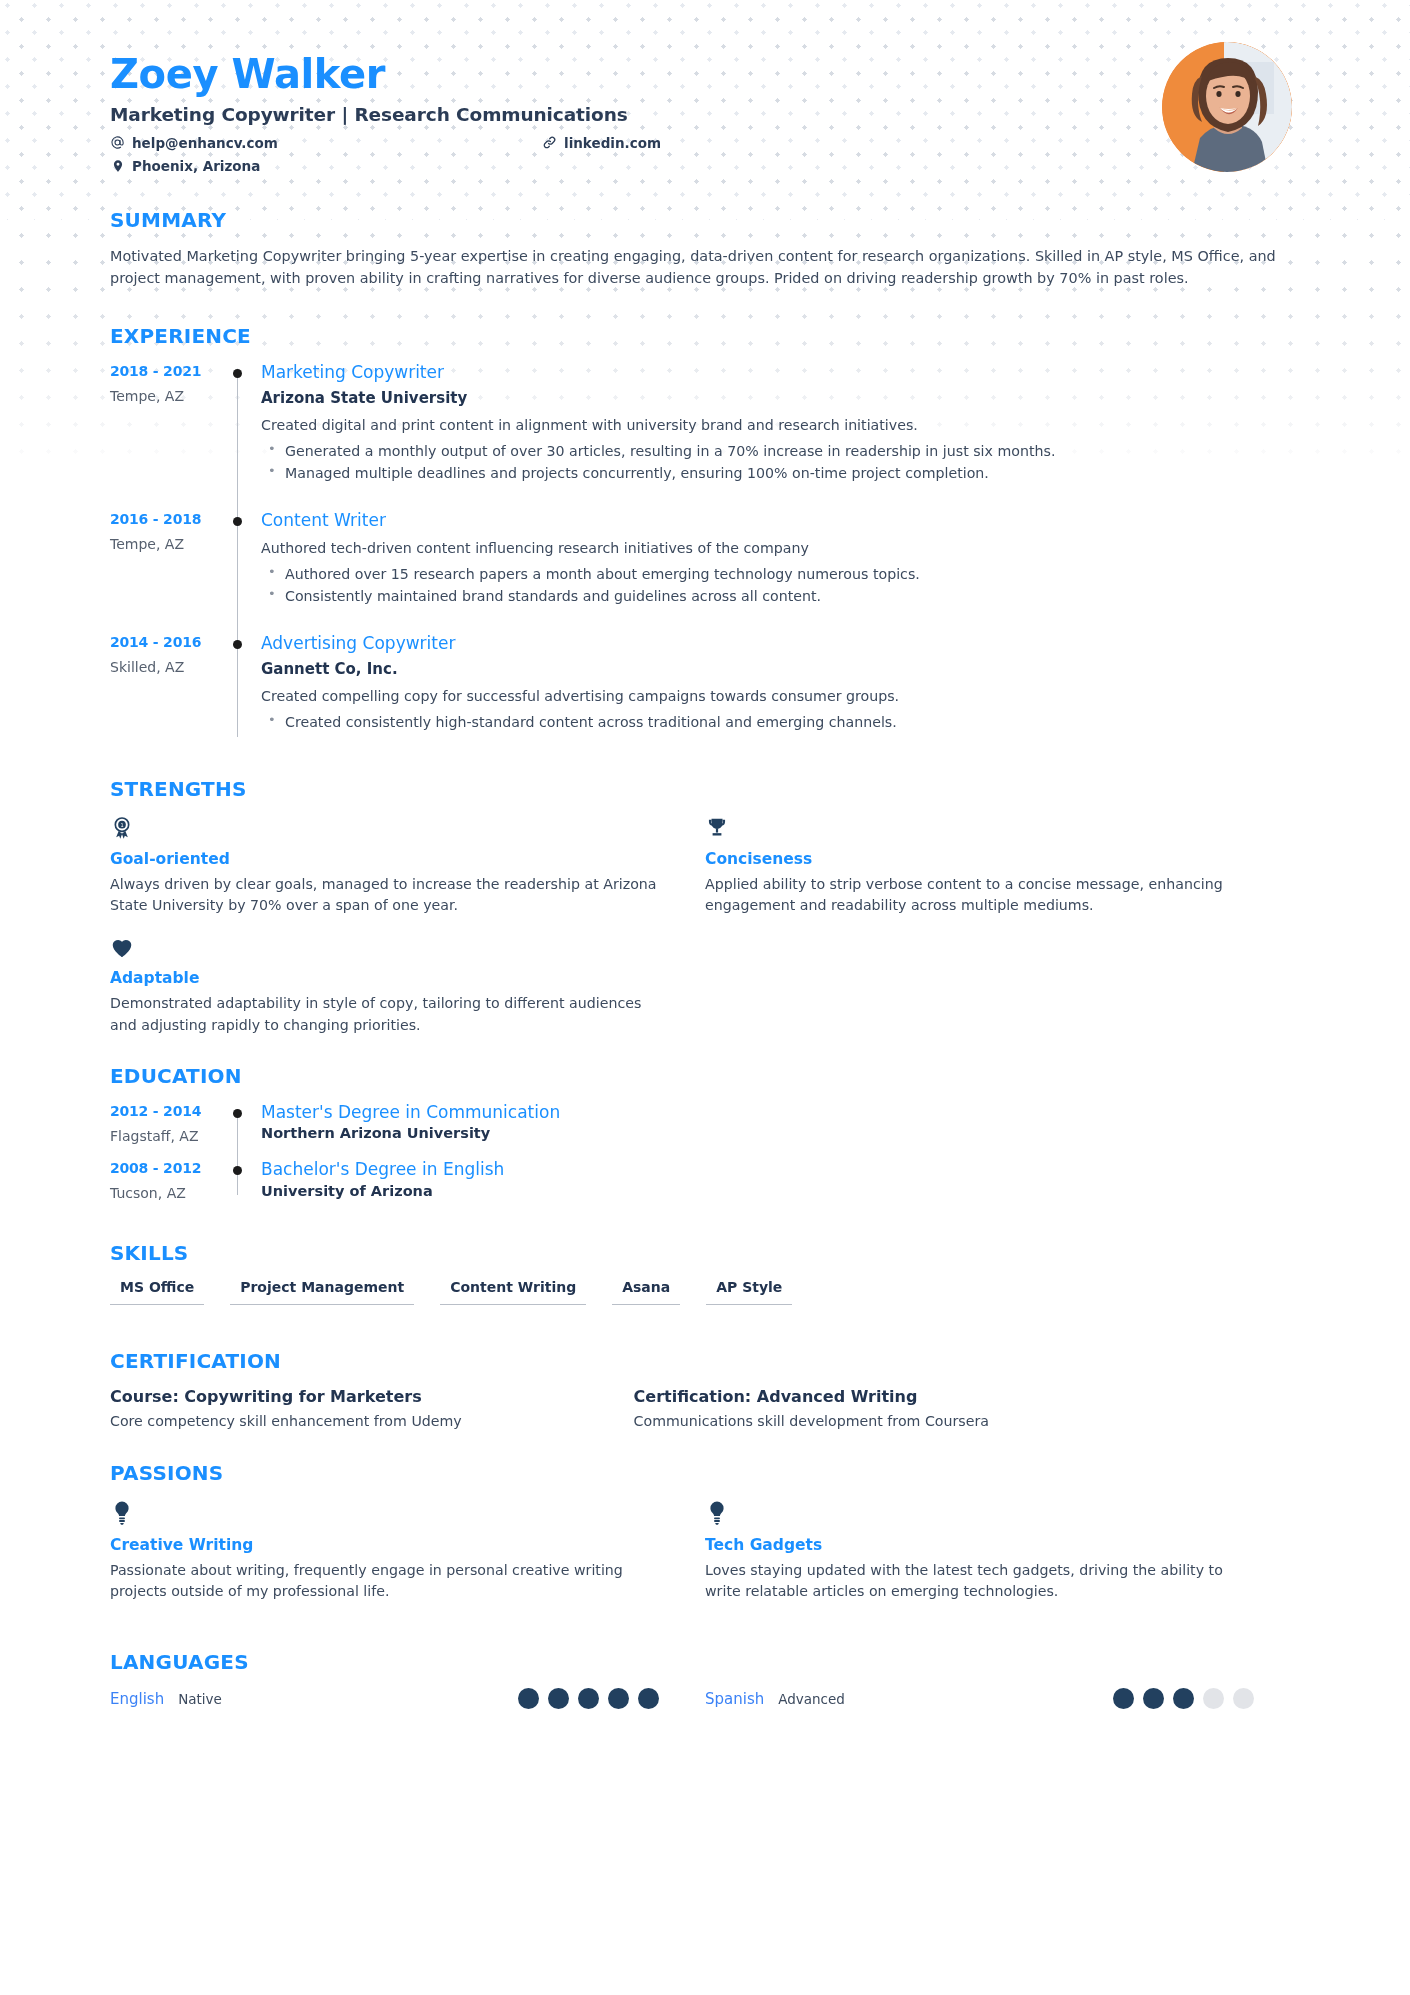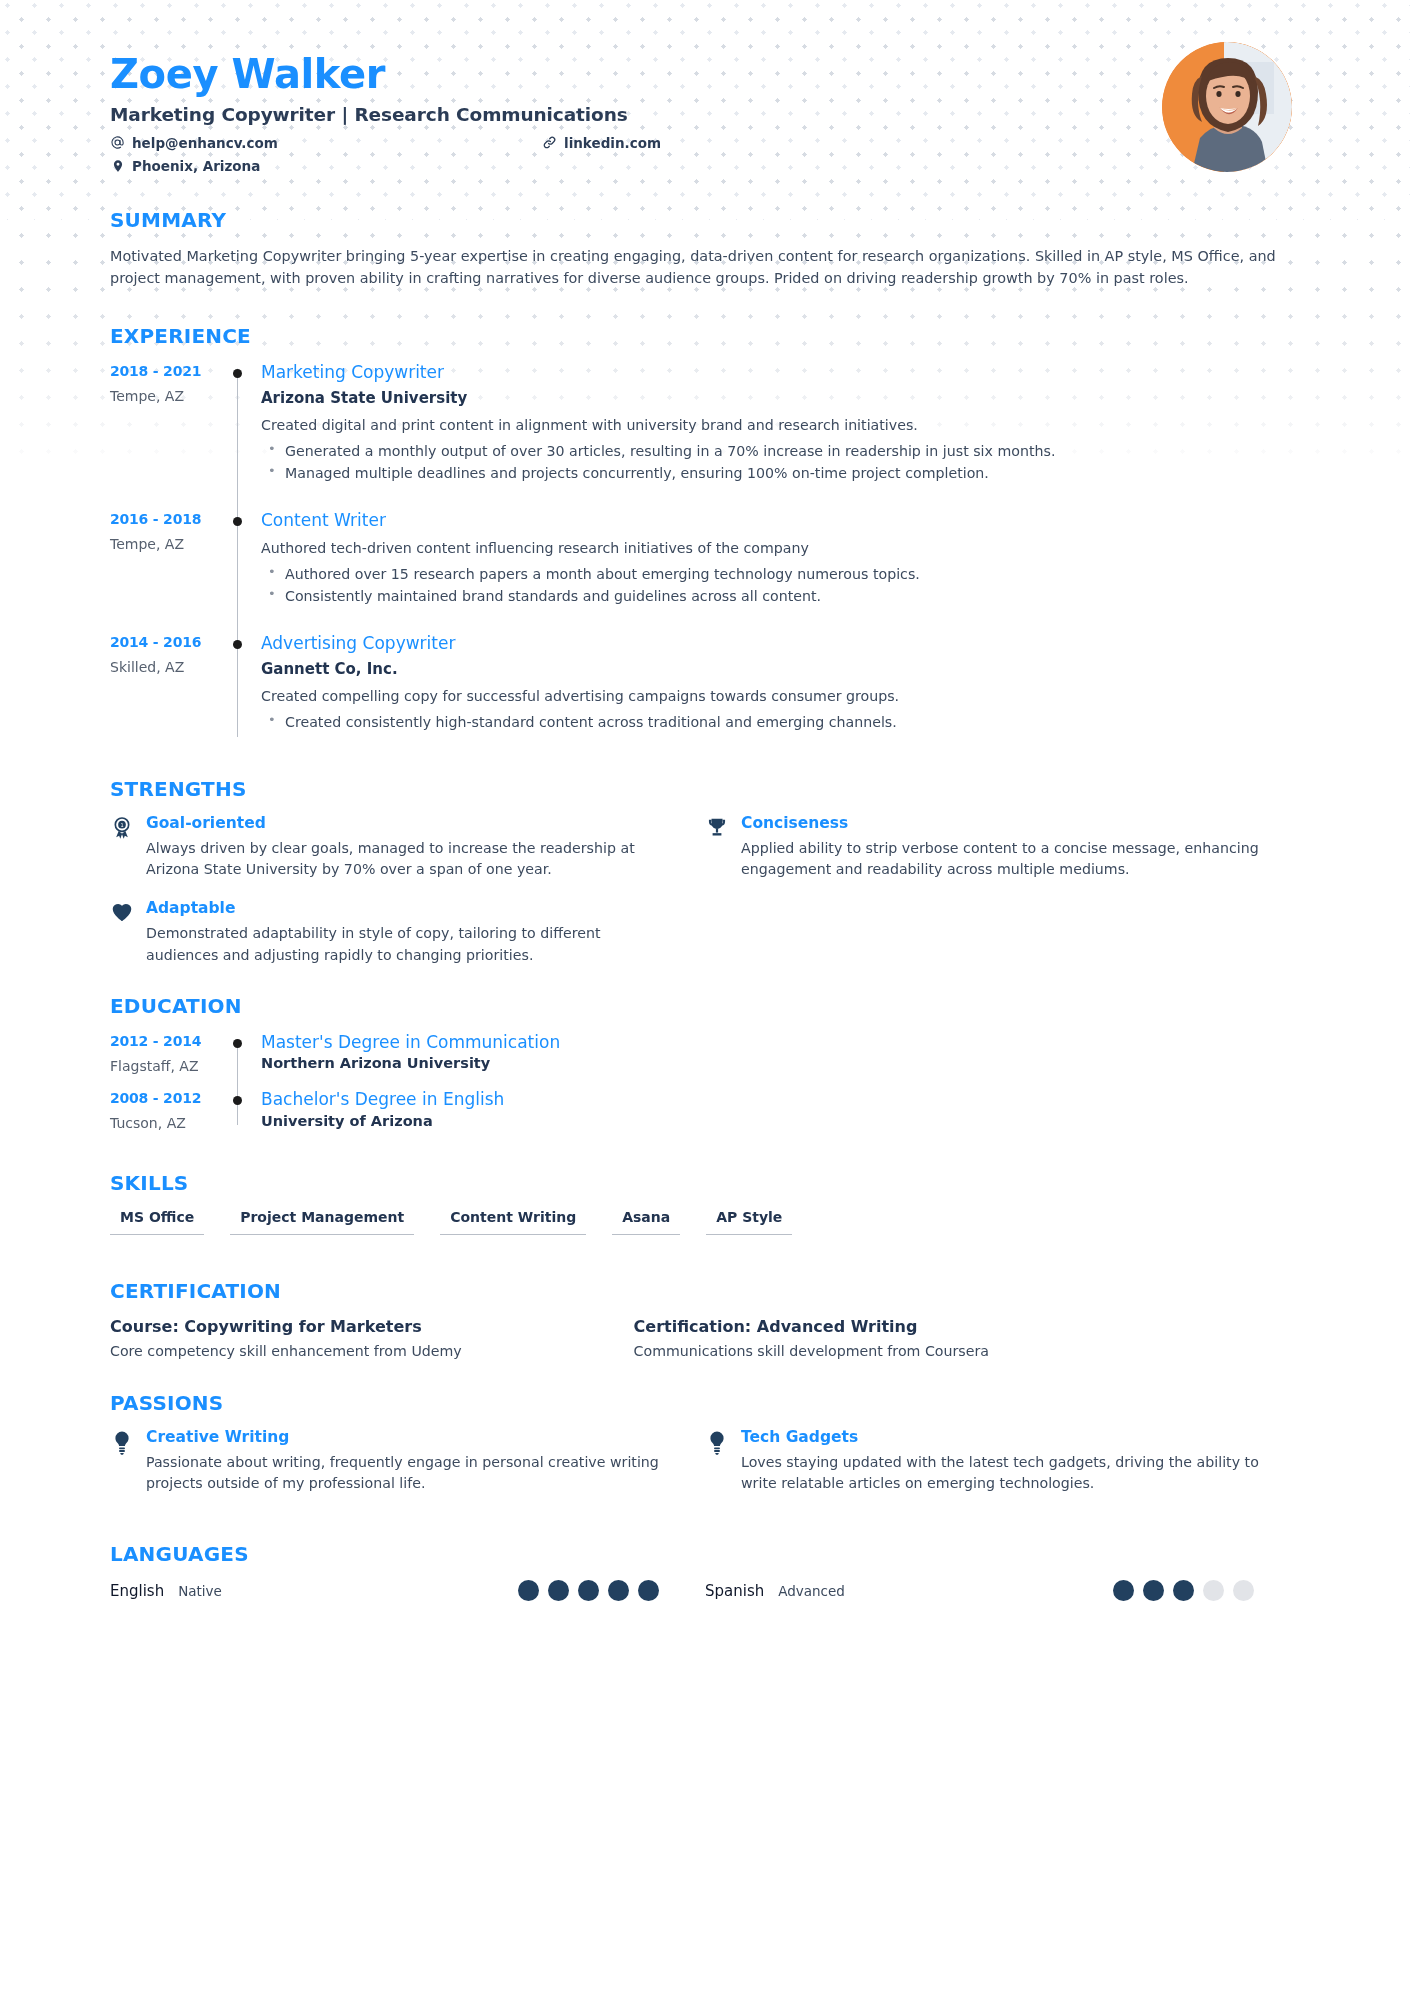--- a/index.html
+++ b/index.html
@@ -110,21 +110,21 @@
 
   
   .edu .tl-right { padding-bottom: 18px; }
   .edu .org-name { margin-top: 3px; font-size: 14.5px; }
   .edu .tl-loc { margin-top: 9px; }
   .edu .role-title { font-size: 17px; }
 
   
   .two-col { display: flex; }
   .col { width: 50%; }
-  .feature { display: flex; gap: 12px; margin-bottom: 20px; padding-right: 38px; }
+  .feature { display: flex; gap: 12px; margin-bottom: 20px; padding-right: 38px; flex-direction: column; }
   .feature .f-ic {
     width: 24px; flex: none; display: flex; justify-content: center;
     padding-top: 2px; color: #22405f;
   }
   .f-title { font-size: 15.5px; font-weight: bold; color: #1a8fff; line-height:1.1; }
   .f-desc  { font-size: 14.2px; color: #3c4a5e; line-height: 1.5; margin-top: 6px; }
 
   
   .skills-row { display: flex; gap: 26px; flex-wrap: wrap; }
   .skill {
@@ -135,21 +135,21 @@
 
   
   .cert-grid { display: flex; }
   .cert { width: 44%; padding-right: 30px; }
   .cert-title { font-size: 16px; font-weight: bold; color: #223450; }
   .cert-sub { font-size: 14.2px; color: #3c4a5e; margin-top: 7px; }
 
   
   .lang-row { display: flex; align-items: center; }
   .lang-block { display: flex; align-items: center; width: 50%; }
-  .lang-name { font-size: 15px; color: #0f172a; }
+  .lang-name { font-size: 15px; color: #3b82f6; }
   .lang-level { font-size: 13.5px; color: #3c4a5e; margin-left: 14px; }
   .dots { display: flex; gap: 9px; margin-left: auto; padding-right: 46px; }
   .dot { width: 21px; height: 21px; border-radius: 50%; background: #e2e4e8; }
   .dot.on { background: #22405f; }
 </style>
 </head>
 <body>
 
 <div class="dot-bg"></div>
 <div class="dot-bg-2"></div>

